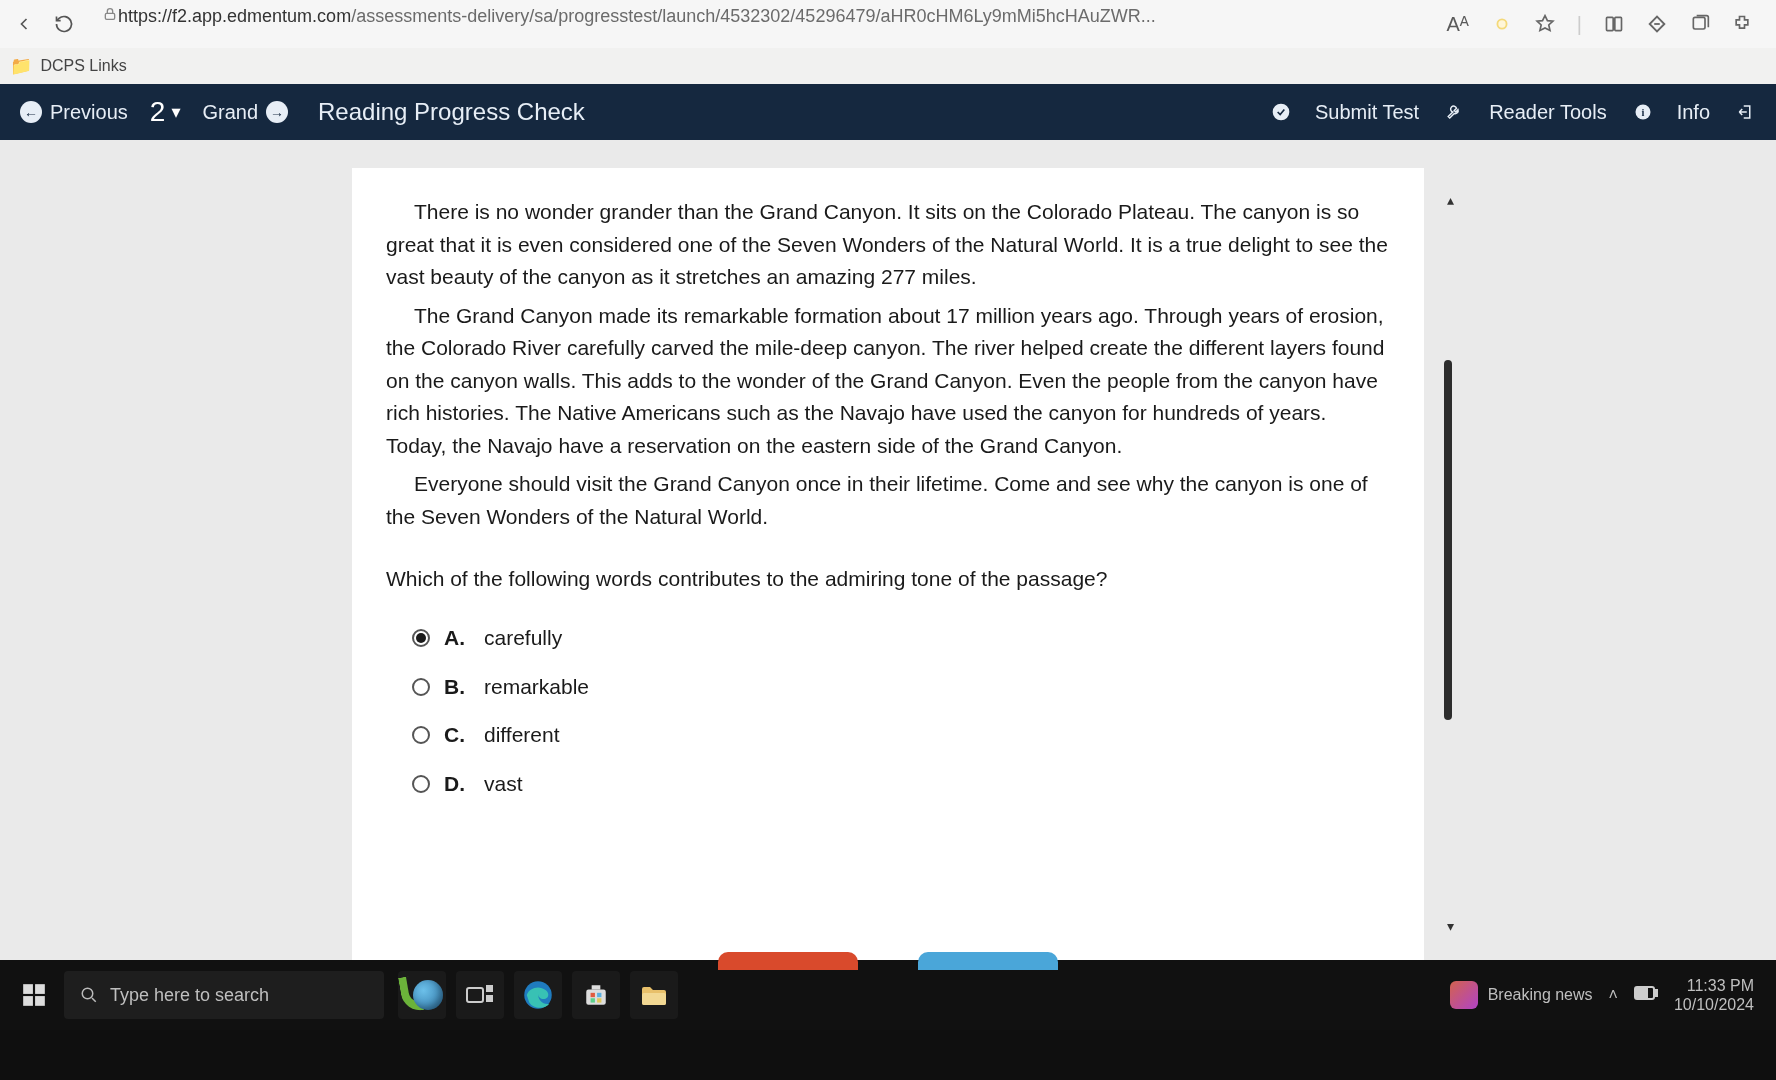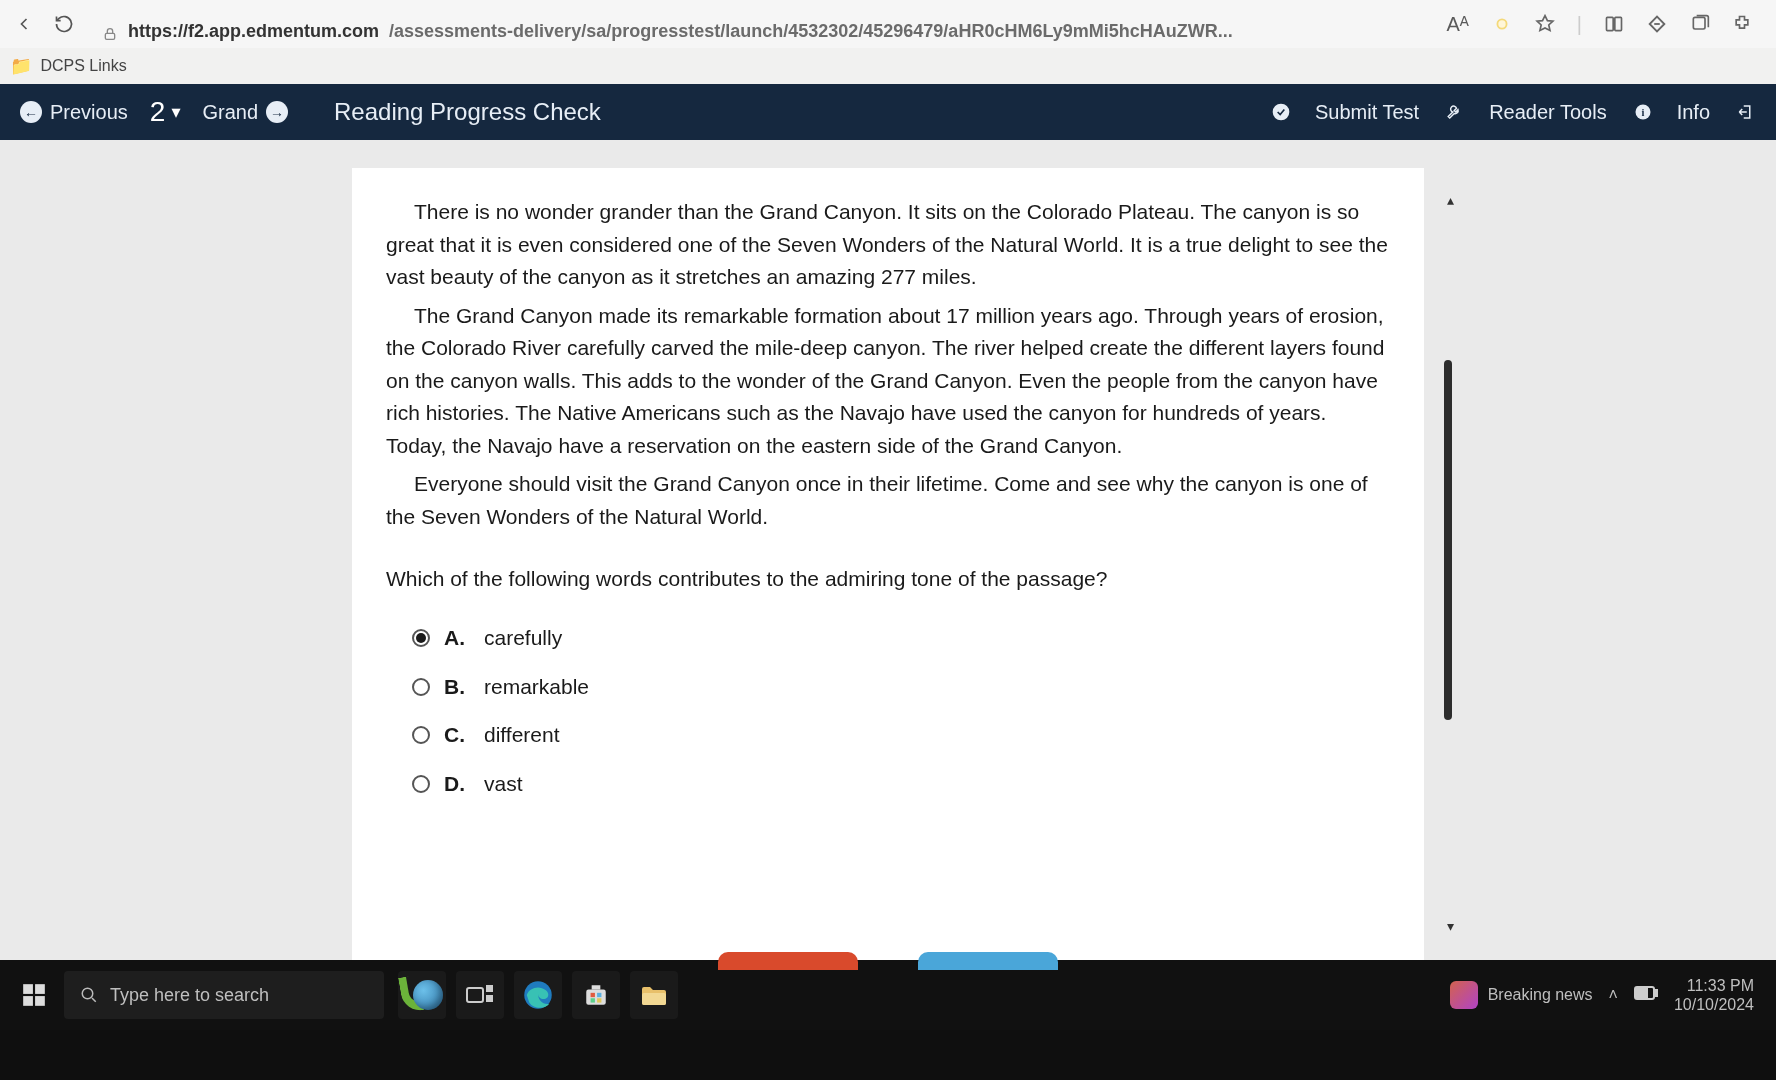--- a/index.html
+++ b/index.html
@@ -2,37 +2,37 @@
 <html><head>
 <meta charset="utf-8">
 <style>
   * { box-sizing: border-box; margin: 0; padding: 0; }
   html, body { width: 1776px; height: 1080px; font-family: Arial, Helvetica, sans-serif; background: #111; overflow: hidden; }
   .viewport { width: 1776px; height: 1080px; background: #0f0f0f; position: relative; }
 
   
   .browser-bar { height: 48px; background: #f6f6f6; display: flex; align-items: center; padding: 0 8px; gap: 8px; }
   .bb-btn { width: 32px; height: 32px; display: flex; align-items: center; justify-content: center; color: #555; border-radius: 4px; font-size: 20px; }
-  .addr { flex: 0 0 auto; display: flex; align-items: flex-end; gap: 10px; height: 36px; padding: 0 14px; color: #6b6b6b; font-size: 18px; font-weight: bold; }
+  .addr { flex: 0 0 auto; display: flex; align-items: flex-start; height: 36px; padding: 0 14px; color: #6b6b6b; font-size: 18px; }
   .addr .host { color: #333; }
   .bb-right { margin-left: auto; display: flex; align-items: center; gap: 22px; padding-right: 16px; color: #5a5a5a; font-size: 20px; }
   .bb-right svg, .bb-btn svg { display: block; }
 
   
   .bm-bar { height: 36px; background: #f1f1f0; display: flex; align-items: center; padding: 0 10px; gap: 8px; color: #444; font-size: 16px; }
   .folder-icon { color: #b79244; font-size: 18px; }
 
   
   .app-bar { height: 56px; background: #15283f; color: #e7eef6; display: flex; align-items: center; padding: 0 20px; gap: 24px; font-size: 20px; }
   .app-left { display: flex; align-items: center; gap: 22px; }
   .nav-btn { display: flex; align-items: center; gap: 8px; color: #e7eef6; cursor: pointer; }
   .nav-btn .circ { width: 22px; height: 22px; border-radius: 50%; background: #e7eef6; color: #15283f; display: flex; align-items: center; justify-content: center; font-weight: bold; font-size: 14px; }
   .qnum { font-size: 28px; font-weight: 400; color: #fff; display: flex; align-items: center; gap: 6px; }
   .qnum .chev { font-size: 18px; }
-  .app-title { font-size: 24px; font-weight: 400; margin-left: 24px; }
+  .app-title { font-size: 24px; font-weight: 400; margin-left: 8px; }
   .app-right { margin-left: auto; display: flex; align-items: center; gap: 26px; }
   .ar-item { display: flex; align-items: center; gap: 24px; color: #e7eef6; cursor: pointer; }
   .ar-item .ico { width: 20px; height: 20px; display: inline-flex; align-items: center; justify-content: center; }
 
   
   .content-wrap { background: #eaeaea; height: calc(1080px - 48px - 36px - 56px - 50px - 70px); display: flex; justify-content: center; padding: 28px 0 0 0; }
   .card { width: 1072px; background: #fff; padding: 28px 34px 10px 34px; position: relative; color: #1a1a1a; font-size: 21px; line-height: 1.55; }
   .card p { margin-bottom: 6px; text-indent: 28px; }
   .card p:first-child { text-indent: 28px; }
   .question { margin-top: 30px; font-size: 21px; }

